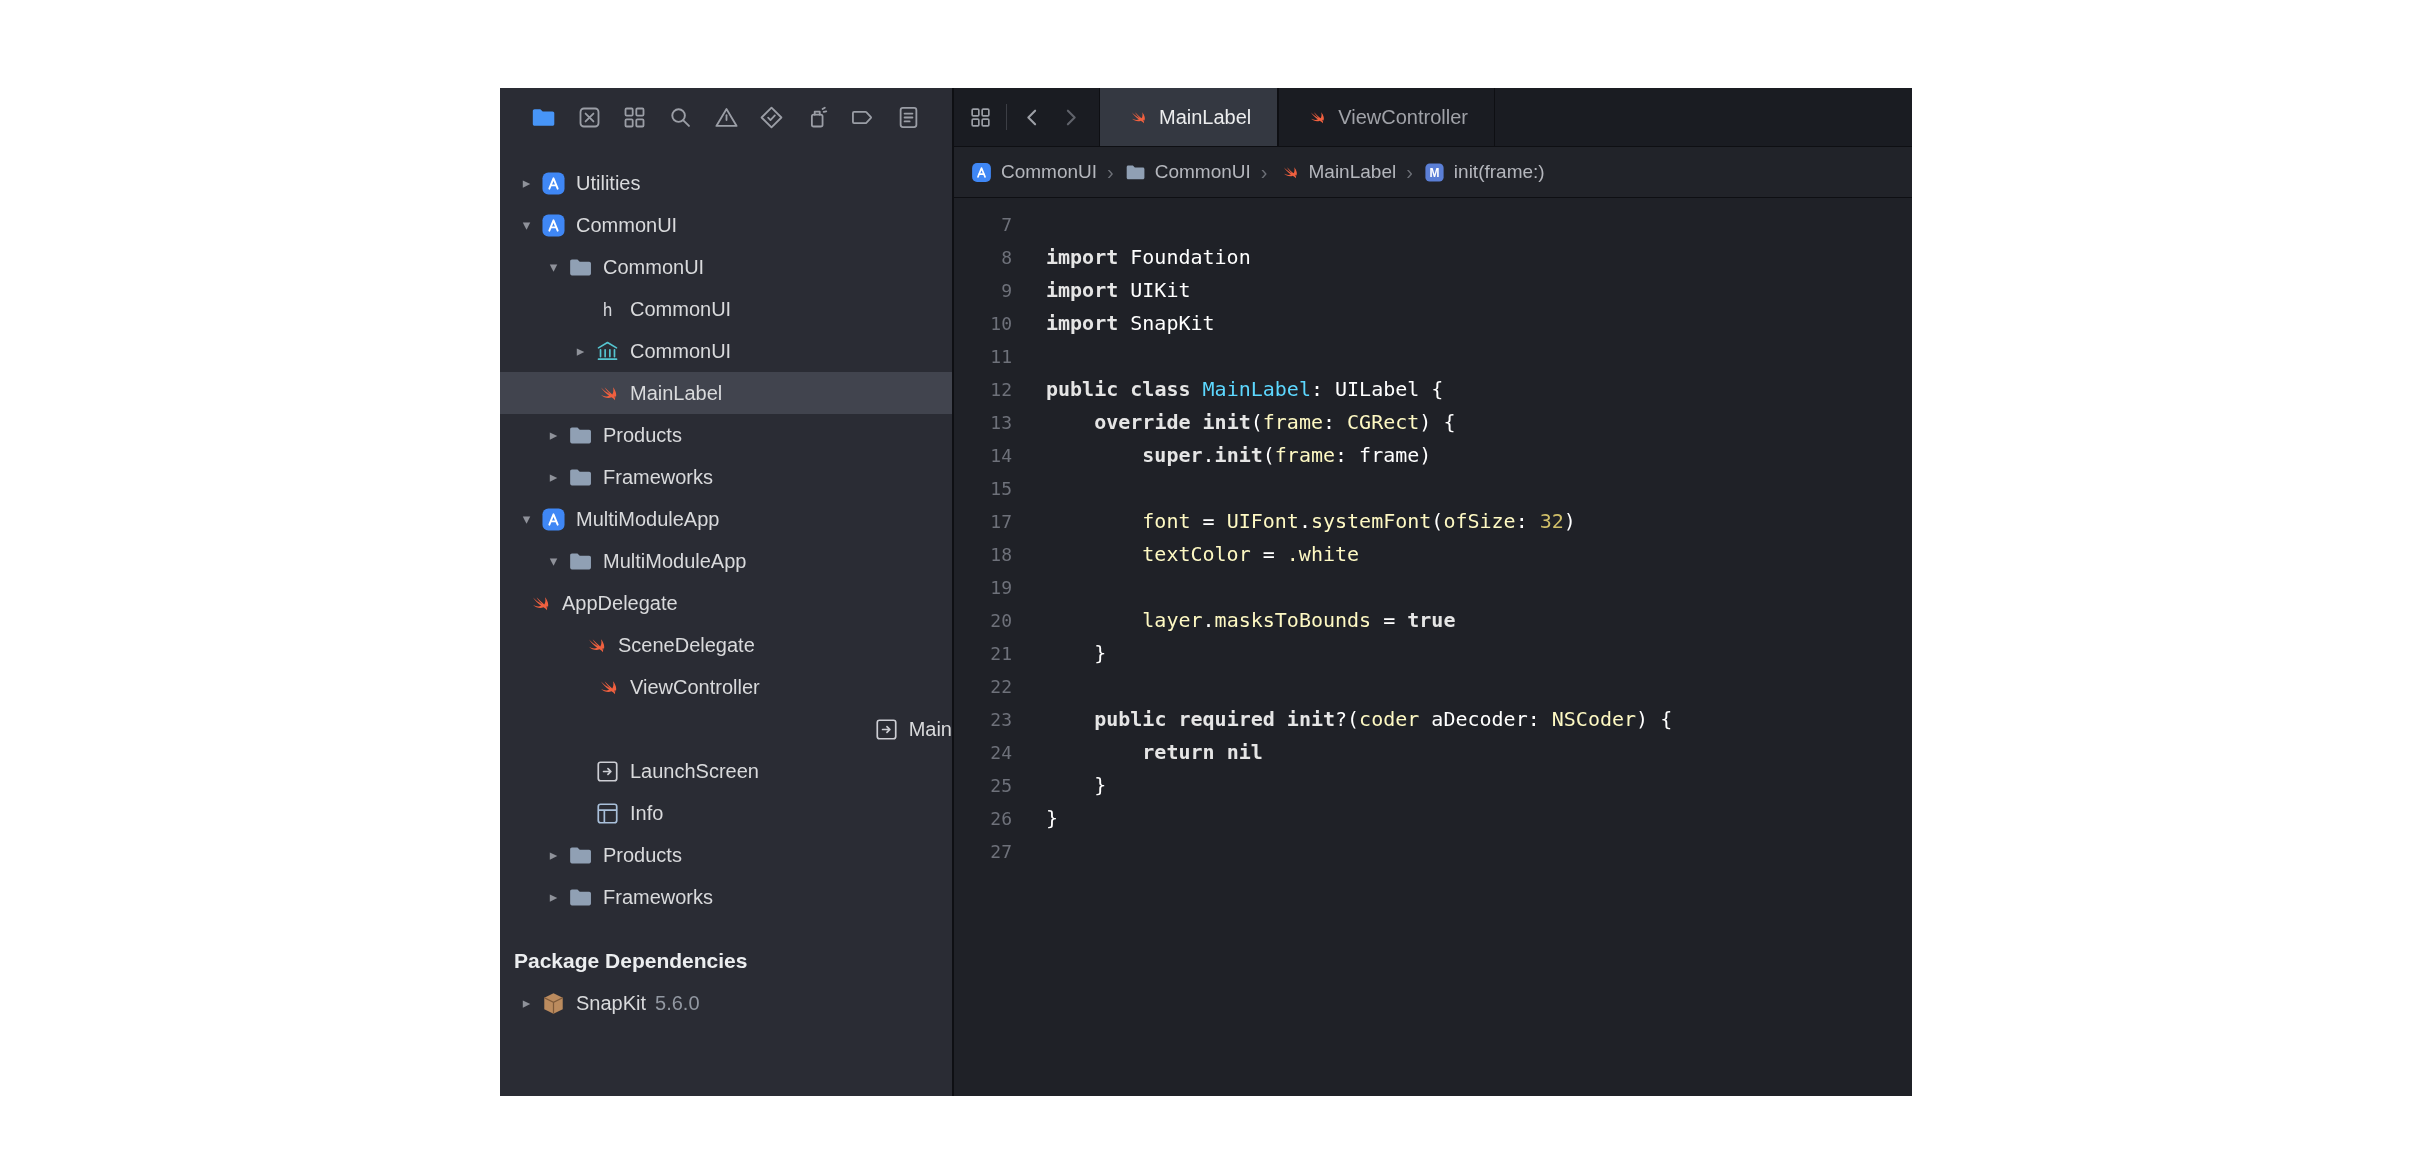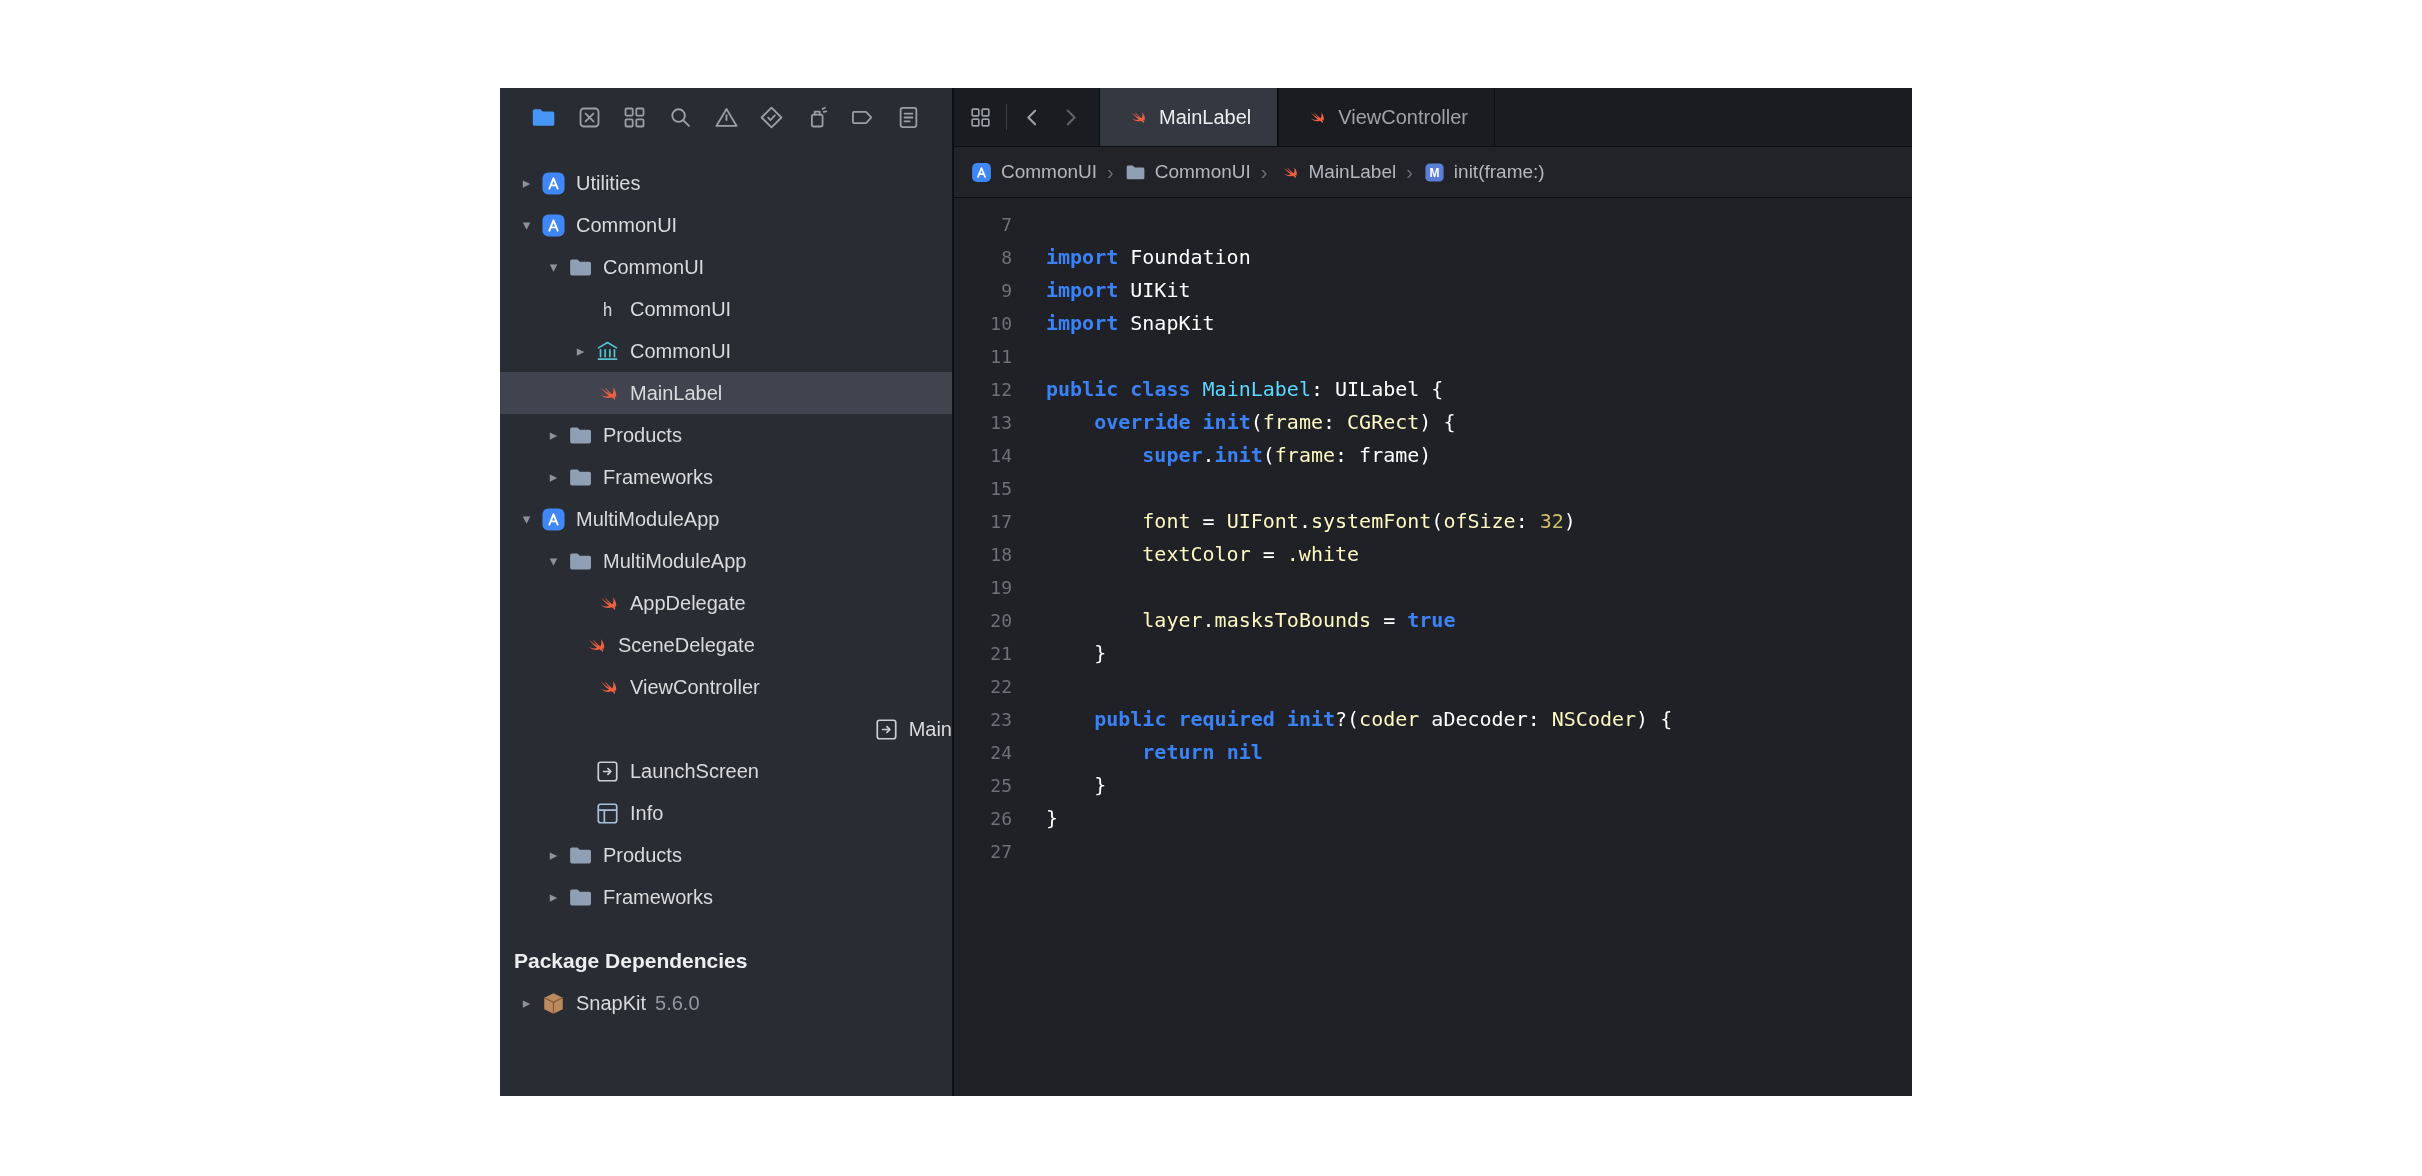--- a/index.html
+++ b/index.html
@@ -36,21 +36,21 @@
               display:flex;align-items:center;padding:0 16px;gap:9px;font-size:19px;color:#b4b6bc;white-space:nowrap;}
   .crumb{display:flex;align-items:center;gap:8px;}
   .crumb .icn{width:23px;height:23px;margin:0;}
   .crumb-sep{color:#6d7077;font-size:20px;padding:0 1px;}
 
   .code-area{flex:1;padding-top:10px;font-family:"DejaVu Sans Mono",monospace;font-size:20px;overflow:hidden;}
   .code-line{display:flex;height:33px;line-height:33px;}
   .lnum{width:58px;flex:none;text-align:right;color:#6e717a;font-size:18px;}
   .lnum.active{color:#e6e7ea;}
   .ltext{margin-left:34px;white-space:pre;color:#ffffff;}
-  .tok-k{color:#3b82f6;font-weight:bold;}
+  .tok-k{color:#e5e5e5;font-weight:bold;}
   .tok-t{color:#5dd8ff;}
   .tok-m{color:#fef9c3;}
   .tok-n{color:#d0bf69;}
   .tok-p{color:#ffffff;}
   .caret{display:inline-block;width:2px;height:23px;background:#e8ecf2;vertical-align:text-bottom;margin-left:1px;}
 </style>
 </head>
 <body>
 
 <div class="app">
@@ -205,21 +205,21 @@
         </div>
         <div class="row" style="padding-left: 41px;">
           <span class="chev">▾</span>
           <span class="icn">
             <svg viewBox="0 0 24 24">
               <path d="M2.8 6.4c0-.9.7-1.6 1.6-1.6h4.9l2 2h8.4c.9 0 1.6.7 1.6 1.6v9c0 .9-.7 1.6-1.6 1.6H4.4c-.9 0-1.6-.7-1.6-1.6V6.4z" fill="#90a0b4"></path>
             </svg>
           </span>
           <span>MultiModuleApp</span>
         </div>
-        <div class="row" style="padding-left: 68px;">
+        <div class="row" style="">
           <span class="chev"></span>
           <span class="icn">
             <svg viewBox="0 0 24 24">
               <path fill="#f0603f" d="M19.2 16.2c1.3-2.9.3-6.7-2.3-9.8.7 2.4.4 4.8-.7 6.5-1.9-1.7-4.9-4.3-6.8-6.4 1 1.9 3 4.3 5 6.2-2.8-1.5-6.3-3.9-8.2-6 1.8 2.7 4.6 5.5 7.2 7.4-1.8.8-4.4.7-7.1-.7 2.5 2.4 6.5 3.3 9.2 2 1.5.9 2.7 1.9 3 2.7.5-.9.3-2.2-.4-3.2.4-.2.8-.4 1.1-.7z"></path>
             </svg>
           </span>
           <span>AppDelegate</span>
         </div>
         <div class="row" style="padding-left: 56px;">
           <span class="chev"></span>

